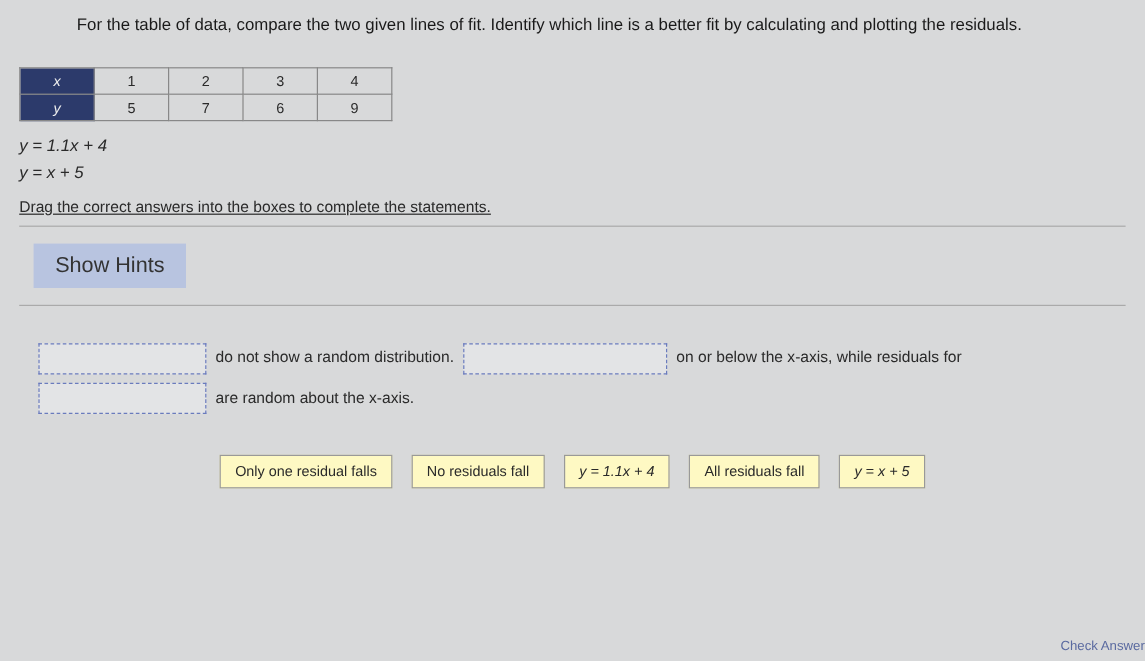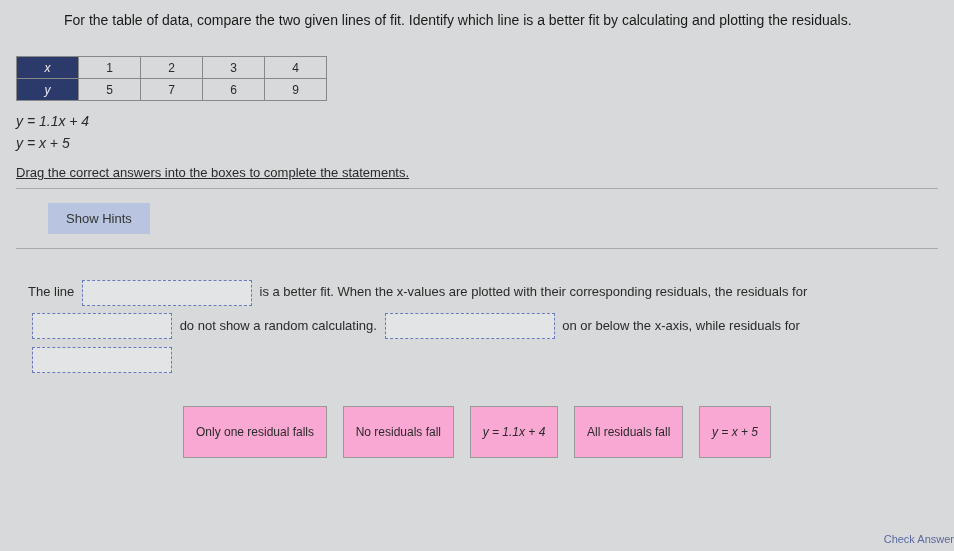--- a/index.html
+++ b/index.html
@@ -37,45 +37,44 @@
   .hints-box {
     border-top: 1px solid #aaa;
     border-bottom: 1px solid #aaa;
     padding: 14px 12px;
     margin-bottom: 26px;
   }
   .show-hints {
     display: inline-block;
     background: #b8c4e0;
     padding: 8px 18px;
-    font-size: 13px;
+    font-size: 18px;
     color: #333;
     cursor: pointer;
-    margin-left: 20px;
   }
   .sentence-area { line-height: 2.6; padding-left: 12px; }
   .drop {
     display: inline-block;
     min-width: 140px;
     height: 26px;
     border: 1.5px dashed #6a7bbd;
     vertical-align: middle;
     margin: 0 4px;
     background: #e3e4e6;
   }
   .drop.wide { min-width: 170px; }
   .answers-row {
     margin-top: 30px;
     text-align: center;
   }
   .chip {
     display: inline-block;
     border: 1px solid #999;
-    background: #f9a8d4;
-    padding: 18px 12px;
+    background: #fef9c3;
+    padding: 6px 12px;
     margin: 0 6px;
     font-size: 12px;
     cursor: move;
   }
   .chip .math { font-style: italic; }
   .footer-link {
     position: absolute;
     right: 0;
     bottom: 6px;
     font-size: 11px;
@@ -110,32 +109,28 @@
 <div class="eq">y = x + 5</div>
 
 <div class="instr">Drag the correct answers into the boxes to complete the statements.</div>
 
 <div class="hints-box">
   <span class="show-hints">Show Hints</span>
 </div>
 
 <div class="sentence-area">
   <div>
-    <span>The line</span>
-    <span class="drop wide"></span>
-    <span>is a better fit. When the x-values are plotted with their corresponding residuals, the residuals for</span>
-  </div>
-  <div>
     <span class="drop"></span>
-    <span>do not show a random calculating.</span>
+    <span>do not show a random distribution.</span>
     <span class="drop wide"></span>
     <span>on or below the x-axis, while residuals for</span>
   </div>
   <div>
     <span class="drop"></span>
+    <span>are random about the x-axis.</span>
   </div>
 </div>
 
 <div class="answers-row">
   <span class="chip">Only one residual falls</span>
   <span class="chip">No residuals fall</span>
   <span class="chip"><span class="math">y = 1.1x + 4</span></span>
   <span class="chip">All residuals fall</span>
   <span class="chip"><span class="math">y = x + 5</span></span>
 </div>

